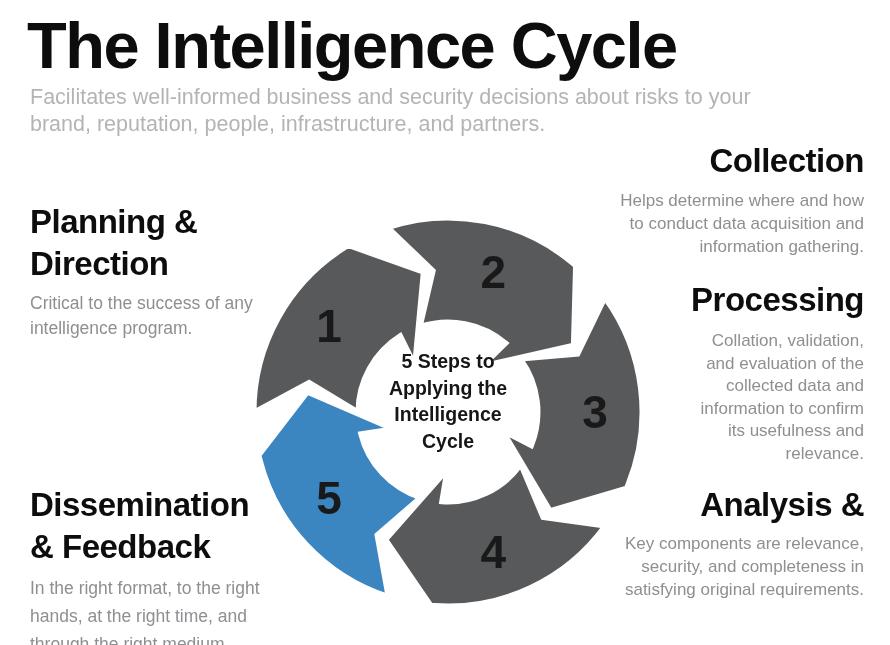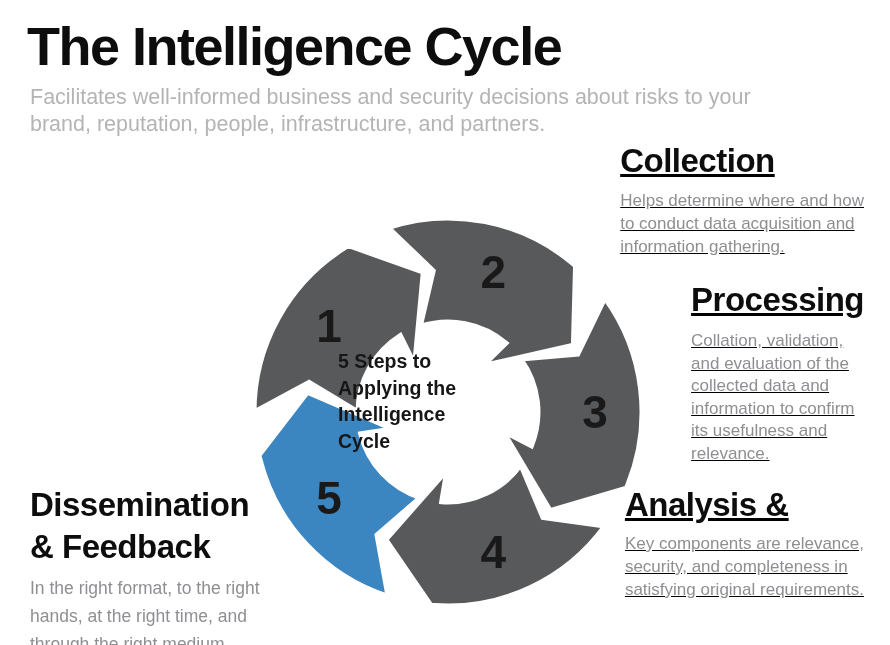--- a/index.html
+++ b/index.html
@@ -1,59 +1,69 @@
 <!DOCTYPE html>
 <html style="--background: #FFFFFF; --heading: #0D0D0D; --subtitle: #B4B4B6; --body: #8F8F93; --segment: #58595B; --highlight: #3B86C0; --wheel_gap: #FFFFFF; --number: #191919;"><head>
 <meta charset="utf-8">
 <style>
   html,body{margin:0;padding:0;background:#fff;}
   #page{position:relative;width:890px;height:645px;background:var(--background,#fff);
         font-family:"Liberation Sans",sans-serif;overflow:hidden;}
 
   #main-title{position:absolute;left:27px;top:20px;margin:0;
-      font-size:54px;line-height:52px;font-weight:700;letter-spacing:-1.5px;
+      font-size:65px;line-height:52px;font-weight:700;letter-spacing:-1.5px;
       color:var(--heading,#0d0d0d);}
   #subtitle{position:absolute;left:30px;top:84px;
       font-size:21.5px;line-height:27px;color:var(--subtitle,#b4b4b6);}
   #subtitle div{white-space:nowrap;}
 
   .step{position:absolute;}
   .step-name{margin:0;font-weight:700;color:var(--heading,#0d0d0d);
       font-size:33px;line-height:42px;letter-spacing:-0.5px;}
   .step-desc{color:var(--body,#8f8f93);font-size:17px;line-height:23px;}
   .step-name div,.step-desc div{white-space:nowrap;}
-  .right{text-decoration:underline;}
+  .right{text-align:right;}
 
   .planning{left:30px;top:201px;}
   .planning .step-desc{margin-top:6px;font-size:17.5px;line-height:25px;}
   .collection{right:26px;top:140px;}
   .collection .step-desc{margin-top:7px;}
   .processing{right:26px;top:279px;}
   .processing .step-desc{margin-top:9px;line-height:22.5px;}
   .analysis{right:26px;top:484px;}
   .analysis .step-desc{margin-top:6px;}
   .dissemination{left:30px;top:484px;}
   .dissemination .step-desc{margin-top:6px;font-size:17.5px;line-height:28px;}
 
   #wheel-box{position:absolute;left:228px;top:192px;width:440px;height:440px;}
   #center-label{position:absolute;left:338px;top:348px;width:220px;
-      text-align:left;font-weight:700;font-size:19.5px;line-height:26.5px;
+      text-align:center;font-weight:700;font-size:19.5px;line-height:26.5px;
       color:#161616;}
 </style>
 </head>
 <body>
 
 <div id="page">
 
   <h1 id="main-title">The Intelligence Cycle</h1>
   <div id="subtitle">
       <div>Facilitates well-informed business and security decisions about risks to your</div>
       <div>brand, reputation, people, infrastructure, and partners.</div>
     </div>
 
+  <div class="step planning">
+    <h2 class="step-name">
+        <div>Planning &amp;</div>
+        <div>Direction</div>
+      </h2>
+    <div class="step-desc">
+        <div>Critical to the success of any</div>
+        <div>intelligence program.</div>
+      </div>
+  </div>
 
   <div class="step collection right">
     <h2 class="step-name">
         <div>Collection</div>
       </h2>
     <div class="step-desc">
         <div>Helps determine where and how</div>
         <div>to conduct data acquisition and</div>
         <div>information gathering.</div>
       </div>

